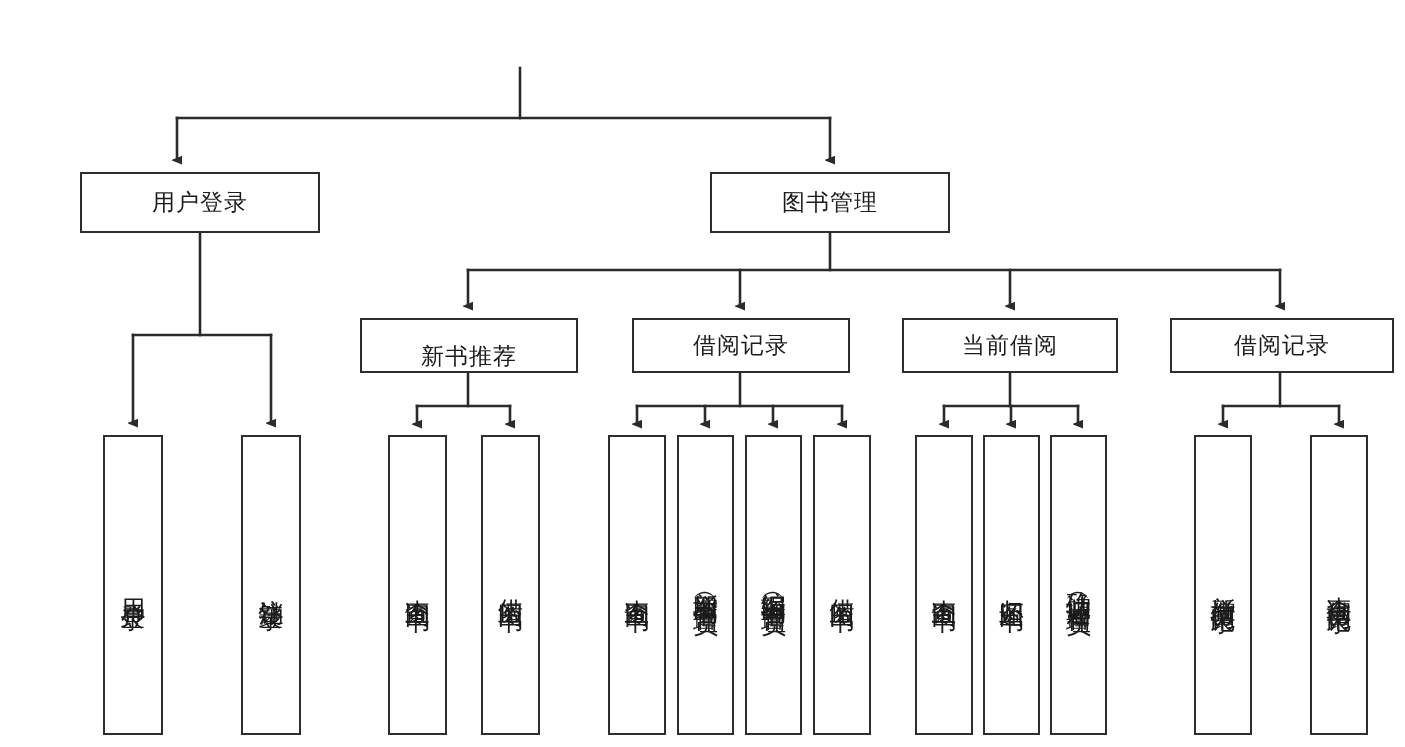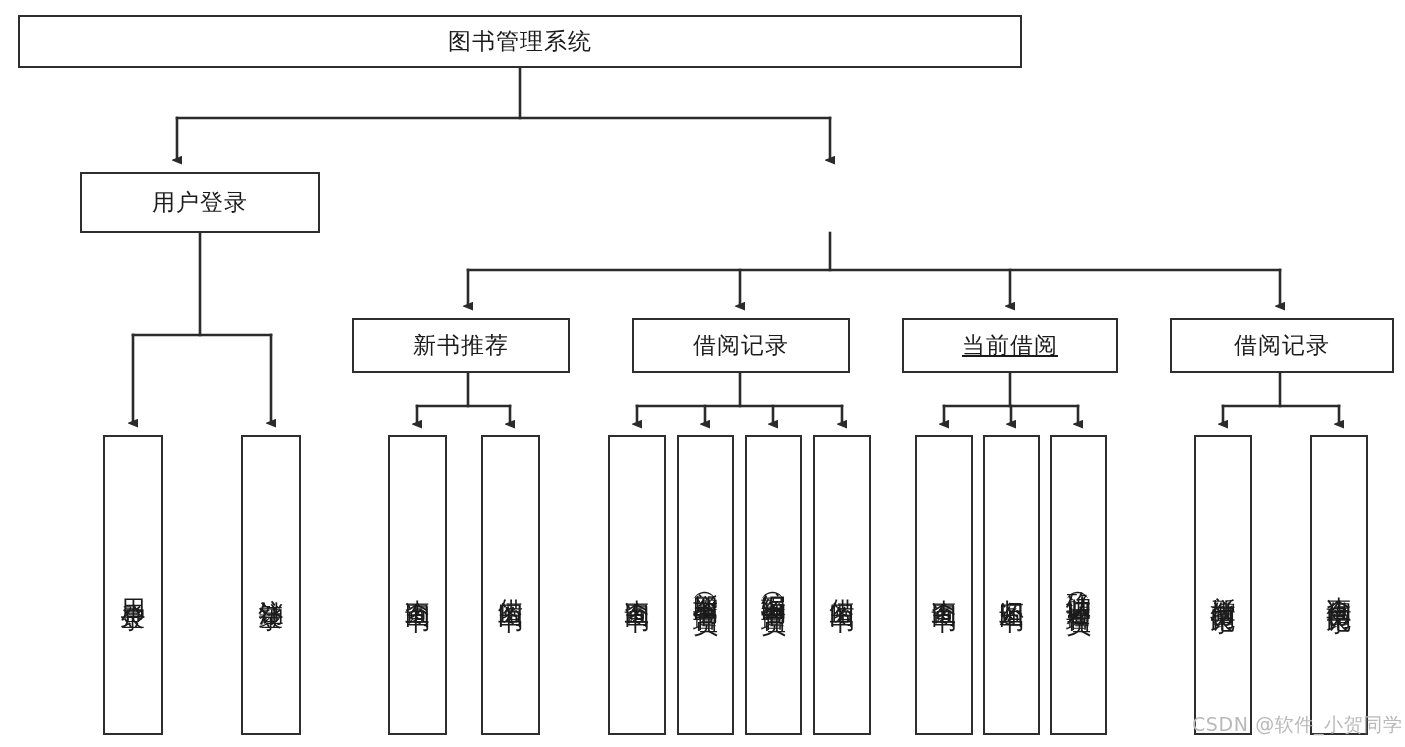--- a/index.html
+++ b/index.html
@@ -115,35 +115,35 @@
       <path d="M1011,406 L1011,424" marker-end="url(#arrow)"></path>
       <path d="M1078,406 L1078,424" marker-end="url(#arrow)"></path>
 
       <path d="M1280,373 L1280,406"></path>
       <path d="M1223,406 L1339,406"></path>
       <path d="M1223,406 L1223,424" marker-end="url(#arrow)"></path>
       <path d="M1339,406 L1339,424" marker-end="url(#arrow)"></path>
     </g>
   </svg>
 
-  <div class="node h" style="left:18px; top:15px; width:1004px; height:53px;">
-    <span class="label">图书管理系统</span>
-  </div>
 
   <div class="node h" style="left:80px; top:172px; width:240px; height:61px;">
     <span class="label">用户登录</span>
   </div>
+  <div class="node h" style="left:710px; top:172px; width:240px; height:61px;">
+    <span class="label">图书管理</span>
+  </div>
 
-  <div class="node h" style="left:352px; top:318px; width:218px; height:55px;">
+  <div class="node h" style="left:360px; top:318px; width:218px; height:55px;align-items:flex-end;">
     <span class="label">新书推荐</span>
   </div>
   <div class="node h" style="left:632px; top:318px; width:218px; height:55px;">
     <span class="label">借阅记录</span>
   </div>
-  <div class="node h" style="left:902px; top:318px; width:216px; height:55px;text-decoration:underline;">
+  <div class="node h" style="left:902px; top:318px; width:216px; height:55px;">
     <span class="label">当前借阅</span>
   </div>
   <div class="node h" style="left:1170px; top:318px; width:224px; height:55px;">
     <span class="label">借阅记录</span>
   </div>
 
   <div class="node v" style="left:103px; top:435px; width:60px; height:300px;">
     <span class="label">用户登录</span>
   </div>
   <div class="node v" style="left:241px; top:435px; width:60px; height:300px;">
@@ -180,15 +180,14 @@
     <span class="label">确认归还（管理员）</span>
   </div>
 
   <div class="node v" style="left:1194px; top:435px; width:58px; height:300px;">
     <span class="label">新增借阅记录</span>
   </div>
   <div class="node v" style="left:1310px; top:435px; width:58px; height:300px;">
     <span class="label">查询借阅记录</span>
   </div>
 
-  <div class="watermark" style="left:1192px; top:712px;">CSDN @软件_小贺同学</div>
 
 </div>
 
 </body></html>

